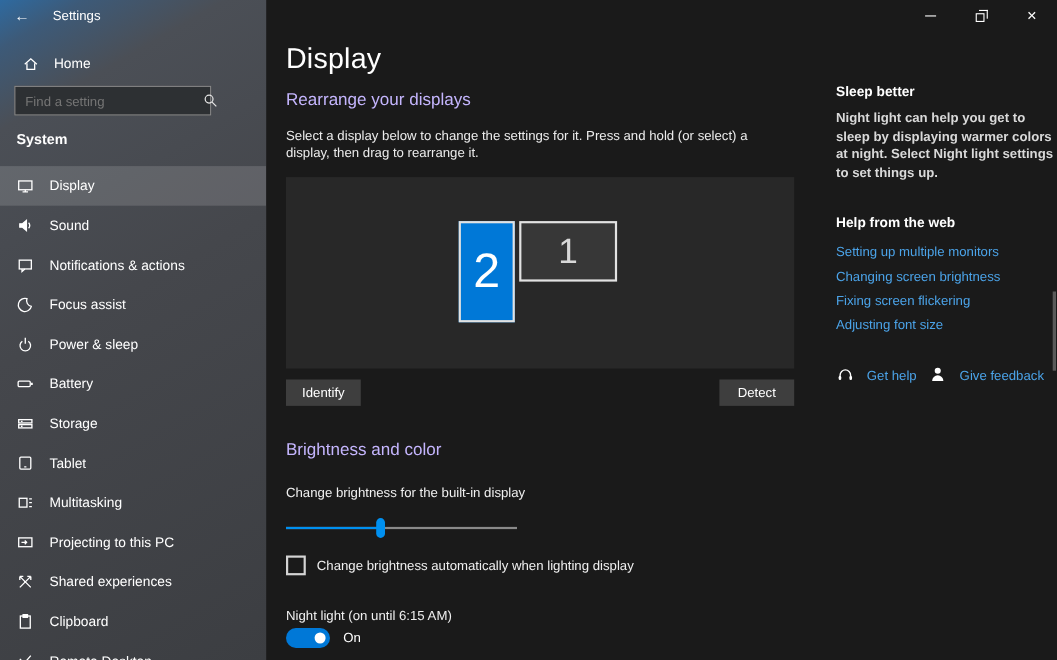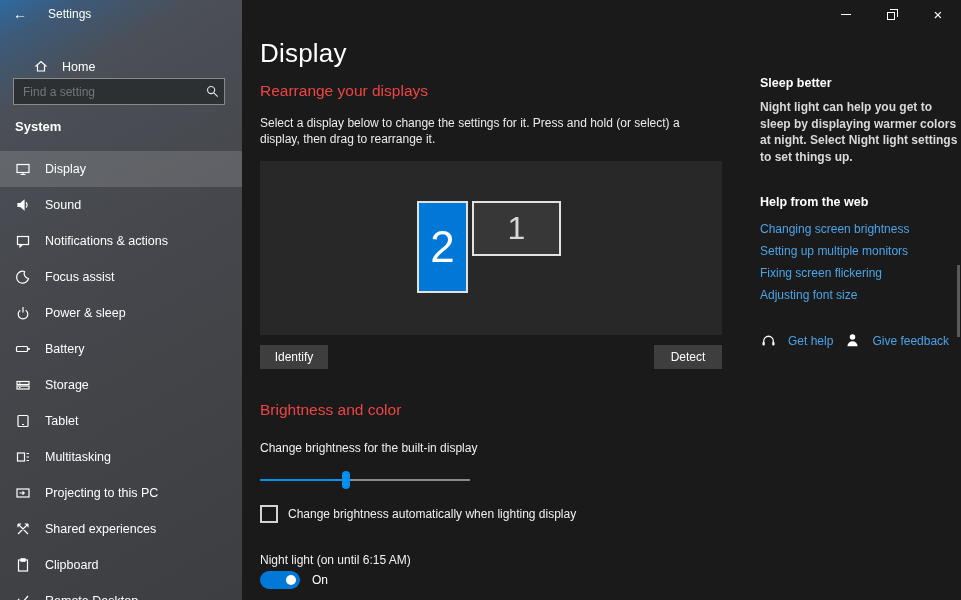--- a/index.html
+++ b/index.html
@@ -11,24 +11,24 @@
   
   .sidebar {
     position:absolute; left:0; top:0; width:242px; height:600px;
     background:linear-gradient(150deg,#2e6aa0 0%,#3d5a78 6%,#4b4f56 16%,#45474c 45%,#3c3e42 100%);
     z-index:2;
   }
   .titlebar-left { height:28px; display:flex; align-items:center; }
   .back-btn { width:40px; height:28px; display:flex; align-items:center; justify-content:center; font-size:14px; color:#fff; cursor:default; }
   .app-title { font-size:12px; margin-left:8px; }
 
-  .home-row { position:absolute; top:42px; left:0; width:100%; height:32px; display:flex; align-items:flex-end; padding-left:33px; gap:13px; font-size:12.5px; }
+  .home-row { position:absolute; top:42px; left:0; width:100%; height:32px; display:flex; align-items:center; padding-left:20px; gap:13px; font-size:12.5px; }
 
   .search-box {
-    position:absolute; top:78px; left:13px; width:212px; height:27px;
+    position:absolute; top:78px; left:13px; width:179px; height:27px;
     background:#2d3033; border:1px solid #898989; display:flex; align-items:center;
   }
   .search-box input {
     flex:1; background:transparent; border:none; outline:none; color:#e8e8e8;
     font-size:12px; padding:0 6px 0 9px; font-family:"Liberation Sans", sans-serif;
   }
   .search-icon { width:24px; display:flex; align-items:center; justify-content:center; }
 
   .section-label { position:absolute; top:119px; left:15px; font-size:13px; font-weight:bold; }
 
@@ -44,21 +44,21 @@
   .min-glyph { display:block; width:10px; height:1px; background:#fff; }
   .restore-glyph { position:relative; width:11px; height:11px; }
   .restore-glyph .r1 { position:absolute; left:0; bottom:0; width:8px; height:8px; border:1px solid #fff; }
   .restore-glyph .r2 { position:absolute; right:0; top:0; width:8px; height:8px; border-top:1px solid #fff; border-right:1px solid #fff; }
   .close-glyph { font-size:15px; line-height:1; }
 
   
   .page-title { position:absolute; left:260px; top:38px; font-size:26px; font-weight:normal; letter-spacing:0.2px; }
 
   .main-col { position:absolute; left:260px; top:82px; width:462px; }
-  .sub-heading { font-size:15.5px; font-weight:normal; color:#ef4444; }
+  .sub-heading { font-size:15.5px; font-weight:normal; color:#c4b5fd; }
   .desc { margin-top:15px; font-size:12px; line-height:16px; color:#ececec; width:462px; }
 
   .display-panel { position:relative; margin-top:14px; width:462px; height:174px; background:#282828; }
   .monitors { position:absolute; left:157px; top:40px; display:flex; align-items:flex-start; gap:4px; }
   .monitor { border:2px solid #e2e2e2; display:flex; align-items:center; justify-content:center; cursor:default; }
   .monitor-2 { width:51px; height:92px; background:#0078d7; font-size:44px; color:#fff; }
   .monitor-1 { width:89px; height:55px; background:#373737; font-size:32px; color:#d8d8d8; }
 
   .panel-buttons { margin-top:10px; width:462px; display:flex; justify-content:space-between; gap:14px; }
   .gray-btn { min-width:68px; height:24px; background:#3e3e3e; border:none; color:#fff; font-size:12px; font-family:"Liberation Sans", sans-serif; padding:0 14px; cursor:default; }
@@ -326,22 +326,22 @@
     </div>
 
   </div>
 
   <div class="aside">
     <div class="aside-heading">Sleep better</div>
     <p class="aside-text">Night light can help you get to sleep by displaying warmer colors at night. Select Night light settings to set things up.</p>
 
     <div class="aside-heading help-heading">Help from the web</div>
     <div class="help-links">
+      <a class="link">Setting up multiple monitors</a>
       <a class="link">Changing screen brightness</a>
-      <a class="link">Setting up multiple monitors</a>
       <a class="link">Fixing screen flickering</a>
       <a class="link">Adjusting font size</a>
     </div>
 
     <div class="support-rows">
       <div class="support-row">
         <span class="support-icon">
           <svg width="17" height="17" viewBox="0 0 16 16" fill="none" stroke="#fff" stroke-width="1.2">
               <path d="M3.5 10 V8.5 a4.5 4.5 0 0 1 9 0 V10"></path>
               <rect x="2.3" y="9.3" width="2.2" height="3.4" rx="1" fill="#fff" stroke="none"></rect>

